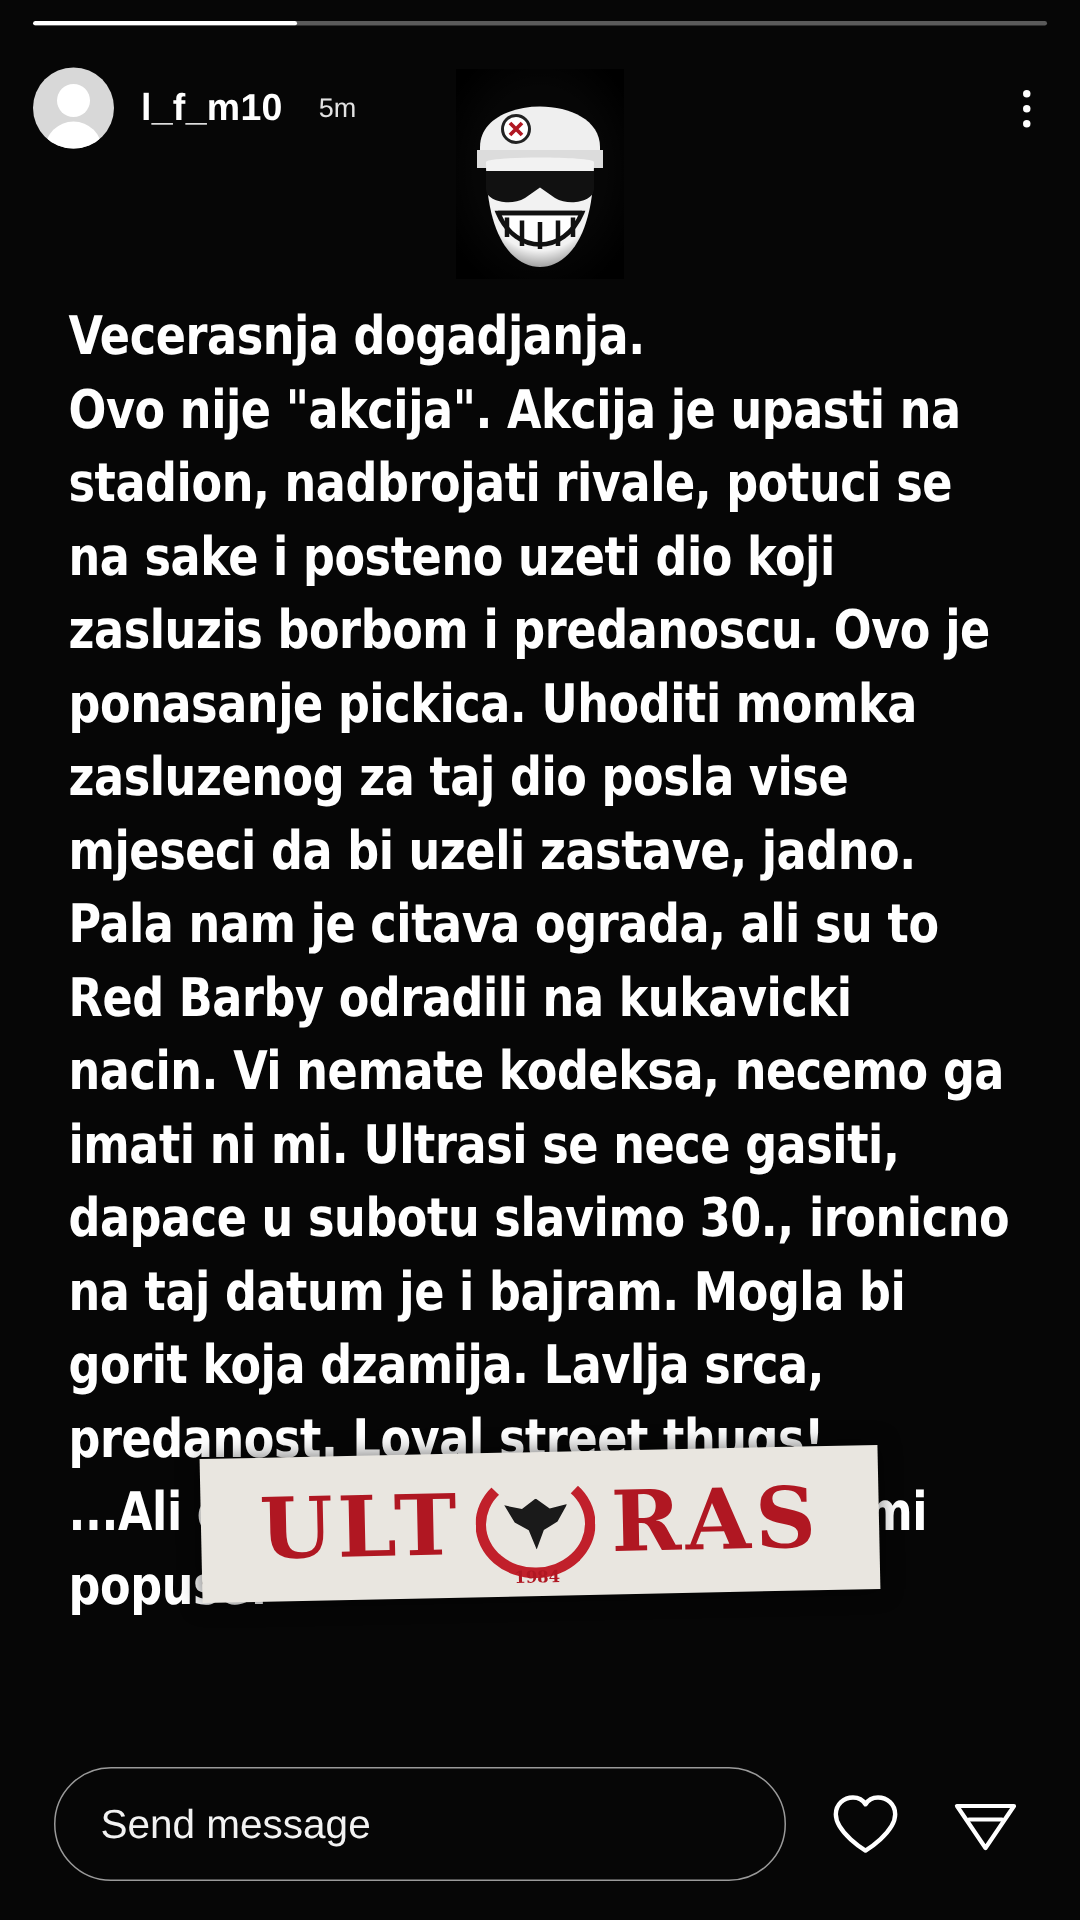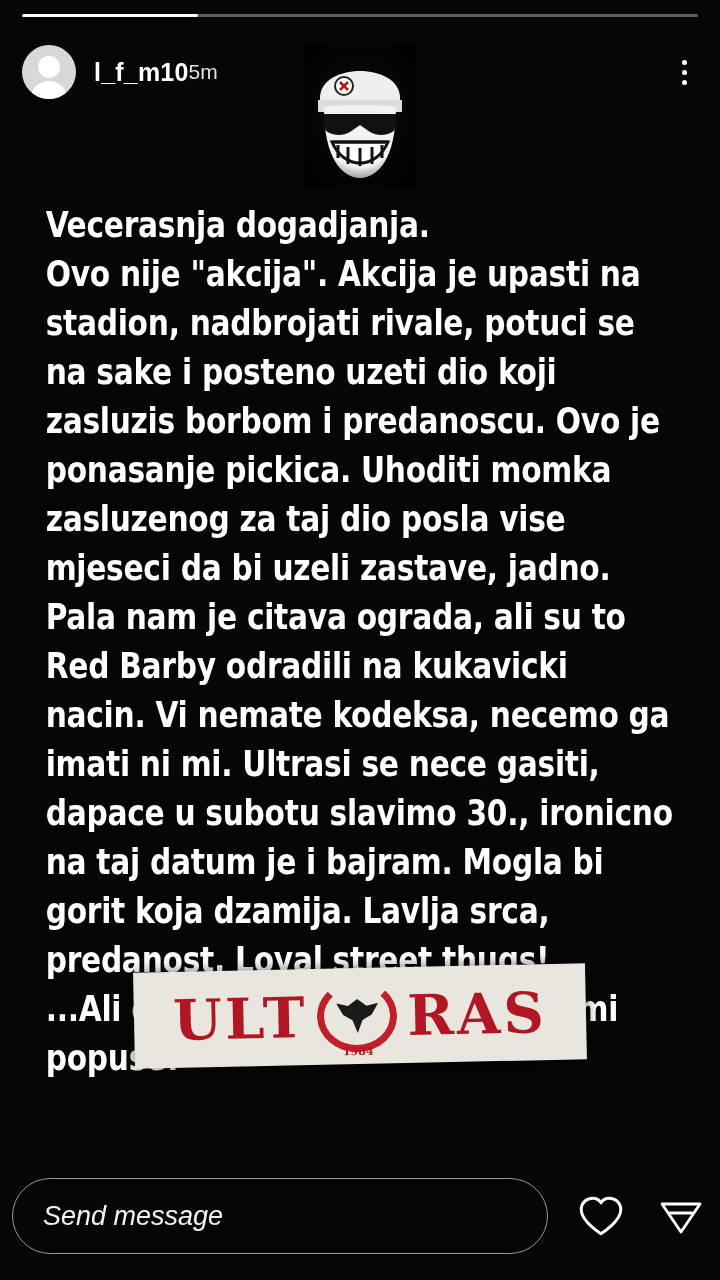--- a/index.html
+++ b/index.html
@@ -90,23 +90,23 @@
   }
   .username {
     font-size: 25px;
     font-weight: bold;
     margin-left: 18px;
     letter-spacing: 0.2px;
     color: #ffffff;
     text-align: center;
   }
   .timestamp {
-    font-size: 21px;
+    font-size: 18px;
     color: #e2e2e2;
-    margin-left: 0;
+    margin-left: 24px;
     font-weight: normal;
   }
   .header-spacer { flex: 1; }
   .more-icon {
     width: 28px;
     height: 34px;
     display: flex;
     flex-direction: column;
     align-items: center;
     justify-content: center;
@@ -217,25 +217,24 @@
 
   
   .bottom-bar {
     position: absolute;
     left: 0;
     right: 0;
     bottom: 0;
     height: 128px;
     display: flex;
     align-items: center;
-    padding: 0 12px;
+    padding: 0 36px;
     box-sizing: border-box;
     gap: 26px;
     z-index: 6;
-    font-style: italic;
   }
   .message-box {
     flex: 1;
     height: 76px;
     border: 1.6px solid #9a9a9a;
     border-radius: 38px;
     display: flex;
     align-items: center;
     padding: 0 30px;
     box-sizing: border-box;

